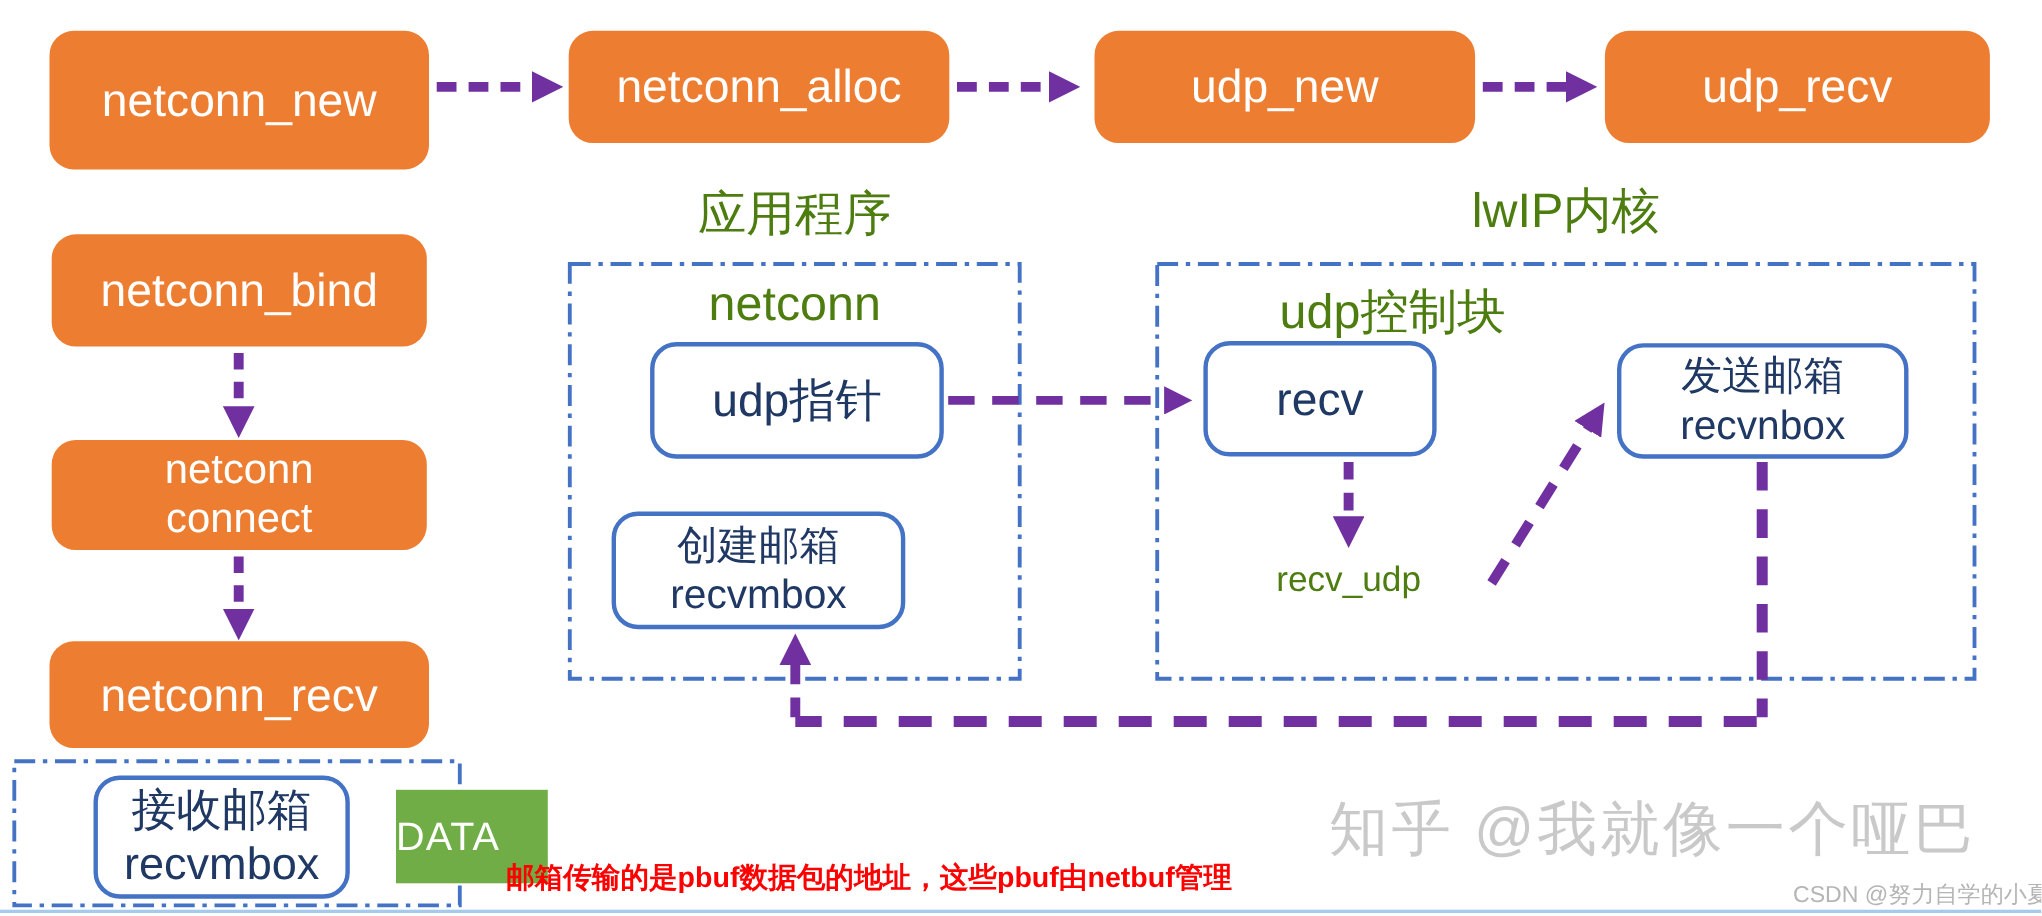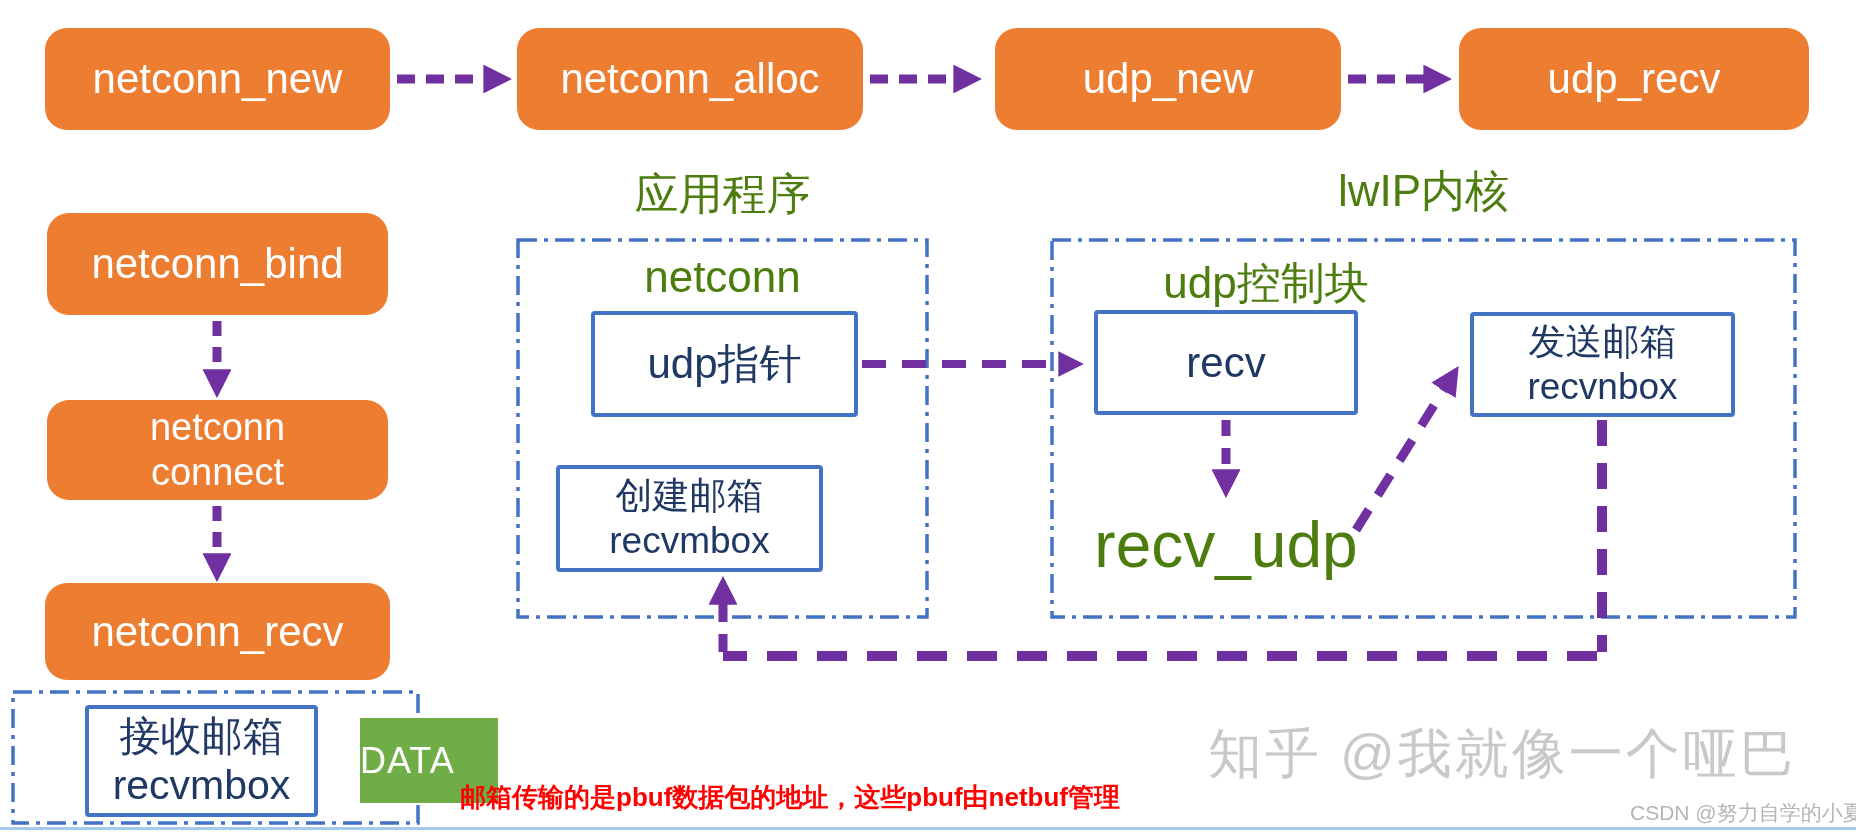--- a/index.html
+++ b/index.html
@@ -17,21 +17,21 @@
     border-radius:22px;
     color:#ffffff;
     display:flex;flex-direction:column;align-items:center;justify-content:center;
     font-size:42px;line-height:1.18;
     text-align:center;white-space:nowrap;
   }
   .wbox{
     position:absolute;
     background:#ffffff;
     border:4px solid #4472C4;
-    border-radius:4px;
+    border-radius:24px;
     color:#1F3864;
     display:flex;flex-direction:column;align-items:center;justify-content:center;
     text-align:center;white-space:nowrap;
     box-sizing:border-box;
   }
   .lbl{
     position:absolute;
     color:#4d7c0f;
     text-align:center;white-space:nowrap;
   }
@@ -82,21 +82,21 @@
 
     <path d="M1226 420 V478" stroke="#7030A0" stroke-width="9" fill="none" stroke-dasharray="16 12" marker-end="url(#ah)"></path>
 
     <path d="M1356 530 L1448 383" stroke="#7030A0" stroke-width="9" fill="none" stroke-dasharray="24 17" marker-end="url(#ah)"></path>
 
     <path d="M1602 420 V652" stroke="#7030A0" stroke-width="10" fill="none" stroke-dasharray="26 17"></path>
     <path d="M1597 656 H723" stroke="#7030A0" stroke-width="10" fill="none" stroke-dasharray="30 20"></path>
     <path d="M723 652 V596" stroke="#7030A0" stroke-width="9" fill="none" stroke-dasharray="18 12" marker-end="url(#ah)"></path>
   </svg>
 
-  <div class="obox" style="left:45px;top:28px;width:345px;height:102px">
+  <div class="obox" style="left:45px;top:28px;width:345px;height:126px">
     <span>netconn_new</span>
   </div>
   <div class="obox" style="left:995px;top:28px;width:346px;height:102px">
     <span>udp_new</span>
   </div>
   <div class="obox" style="left:517px;top:28px;width:346px;height:102px">
     <span>netconn_alloc</span>
   </div>
   <div class="obox" style="left:47px;top:213px;width:341px;height:102px">
     <span>netconn_bind</span>
@@ -119,33 +119,33 @@
   <div class="lbl" style="left:518px;top:252px;width:409px;font-size:44px">netconn</div>
   <div class="lbl" style="left:1096px;top:254px;width:340px;font-size:44px">udp控制块</div>
 
   <div class="wbox" style="left:591px;top:311px;width:267px;height:106px;font-size:42px">
     <span>udp指针</span>
   </div>
   <div class="wbox" style="left:556px;top:465px;width:267px;height:107px;font-size:37px;line-height:1.2">
     <span>创建邮箱</span>
     <span>recvmbox</span>
   </div>
-  <div class="wbox" style="left:1094px;top:310px;width:264px;height:105px;font-size:42px">
+  <div class="wbox" style="left:1094px;top:310px;width:212px;height:105px;font-size:42px">
     <span>recv</span>
   </div>
   <div class="wbox" style="left:1470px;top:312px;width:265px;height:105px;font-size:37px;line-height:1.2">
     <span>发送邮箱</span>
     <span>recvnbox</span>
   </div>
   <div class="wbox" style="left:85px;top:705px;width:233px;height:112px;font-size:41px;line-height:1.2">
     <span>接收邮箱</span>
     <span>recvmbox</span>
   </div>
 
-  <div class="lbl" style="left:1060px;top:508px;width:332px;font-size:64px">recv_udp</div>
+  <div class="lbl" style="left:1060px;top:508px;width:332px;font-size:32px">recv_udp</div>
 
   <div class="badge" style="left:360px;top:718px;width:138px;height:85px">
     <span>DATA</span>
   </div>
 
   <div class="caption" style="left:460px;top:780px">邮箱传输的是pbuf数据包的地址，这些pbuf由netbuf管理</div>
 
   <div class="wm-big" style="left:1208px;top:718px">知乎 @我就像一个哑巴</div>
   <div class="wm-small" style="left:1630px;top:799px">CSDN @努力自学的小夏</div>
 

